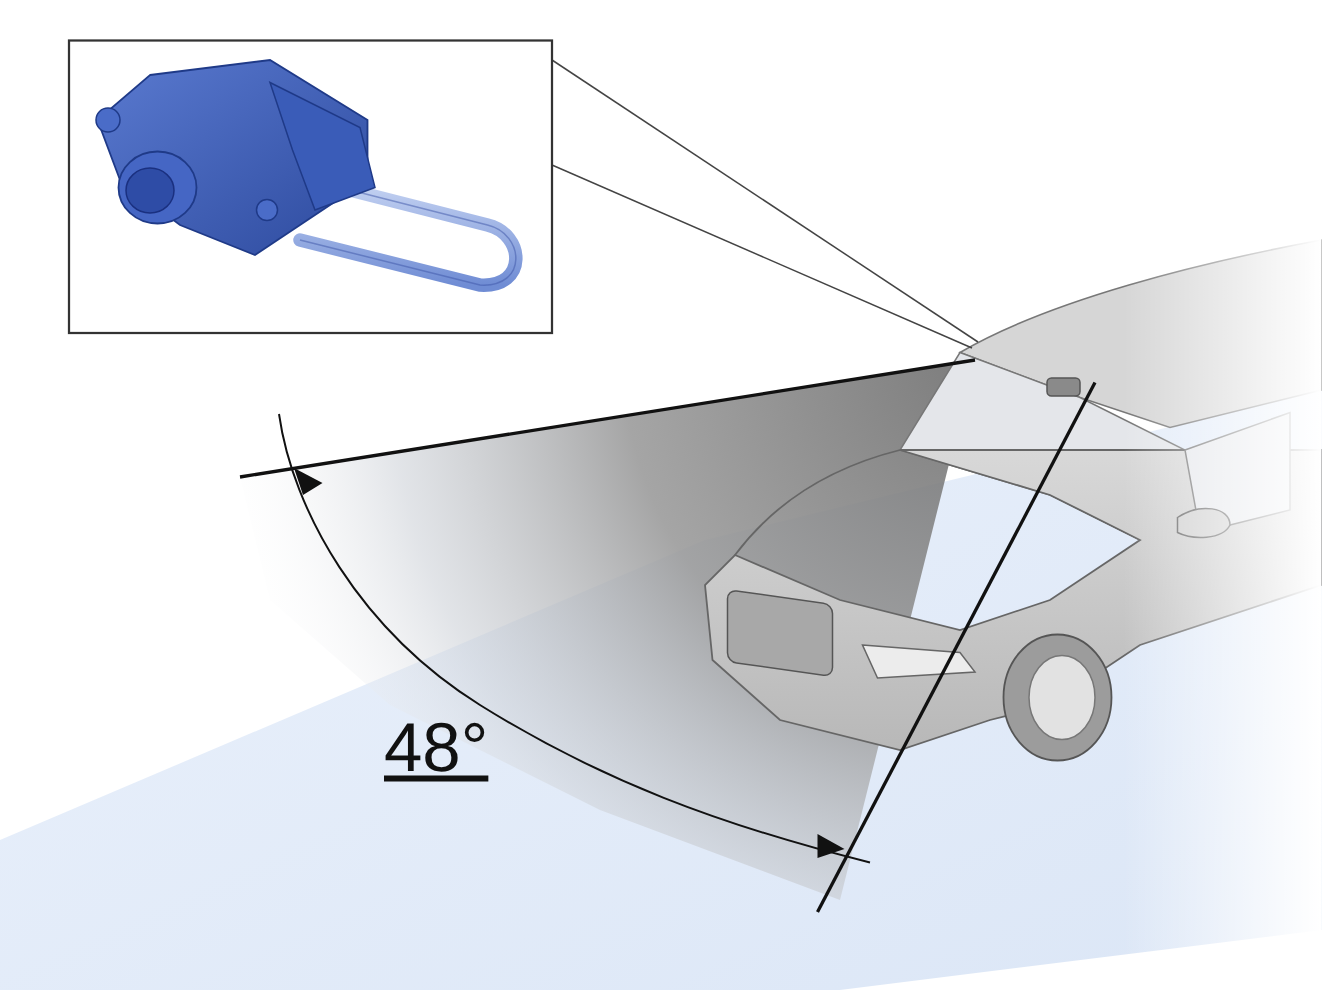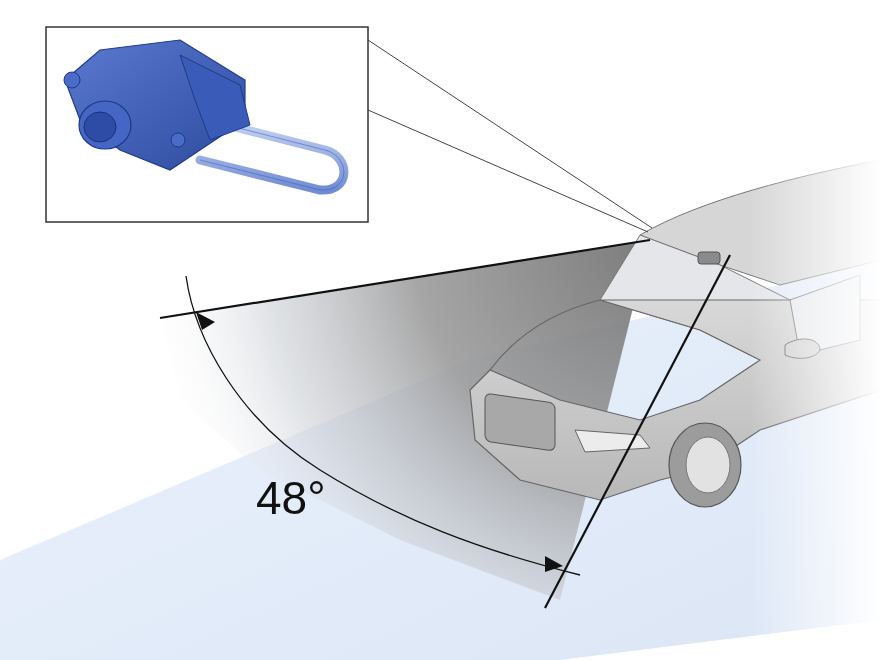--- a/index.html
+++ b/index.html
@@ -1,18 +1,18 @@
 <!DOCTYPE html>
 <html><head>
 <meta charset="utf-8">
 <style>
   html,body{margin:0;padding:0;background:#fff;}
   body{width:881px;height:660px;position:relative;overflow:hidden;font-family:"Liberation Sans",sans-serif;}
   #scene{position:absolute;left:0;top:0;width:881px;height:660px;}
-  .angle-label{position:absolute;left:256px;top:475px;font-size:46px;color:#111;line-height:1;font-family:"Liberation Sans",sans-serif;}
+  .angle-label{position:absolute;left:256px;top:475px;font-size:46px;color:#111;line-height:1;font-family:"Liberation Sans",sans-serif;text-decoration:underline;}
 </style>
 </head>
 <body>
 
 <div>
 <svg id="scene" viewBox="0 0 881 660" xmlns="http://www.w3.org/2000/svg">
   <defs>
     <linearGradient id="roadGrad" x1="0" y1="0" x2="1" y2="1">
       <stop offset="0" stop-color="#ffffff" stop-opacity="0"></stop>
       <stop offset="0.3" stop-color="#e6eefa"></stop>

